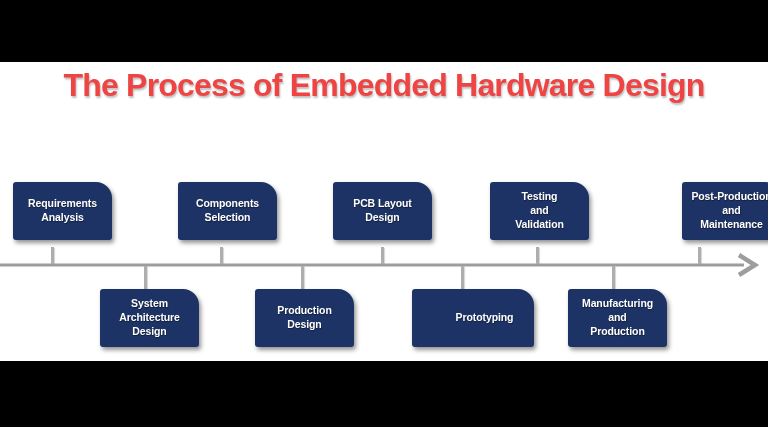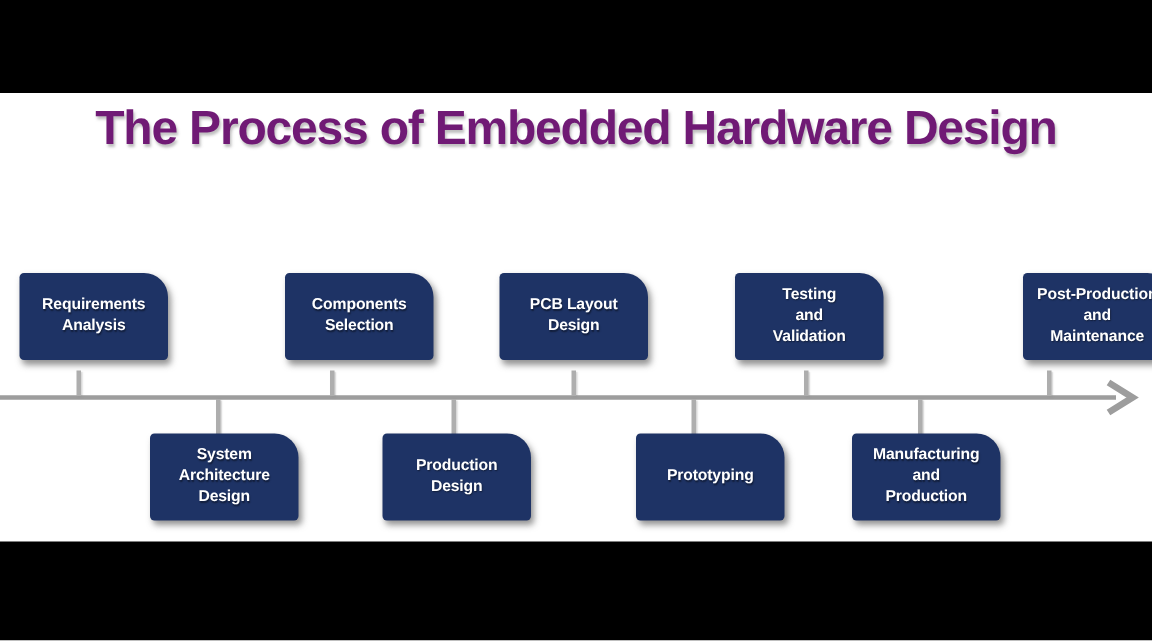--- a/index.html
+++ b/index.html
@@ -27,21 +27,21 @@
     position: absolute;
     top: 62px;
     left: 0;
     width: 768px;
     margin: 0;
     text-align: center;
     font-size: 32px;
     font-weight: bold;
     letter-spacing: -0.8px;
     line-height: 46px;
-    color: #701a75;
+    color: #ef4444;
     text-shadow: 1px 2px 2px rgba(110,110,110,0.45);
   }
 
   .timeline-svg {
     position: absolute;
     top: 252px;
     left: 0;
   }
 
   .tick {
@@ -72,23 +72,23 @@
     font-size: 10.5px;
     line-height: 1.32;
     letter-spacing: -0.1px;
   }
   .step-label {
     white-space: pre-line;
     text-shadow: 0.5px 1px 1px rgba(0,0,0,0.45);
   }
   .row-top    { top: 182px; }
   .row-bottom { top: 289px; }
-  .b1 { left: 13px; }  .b3 { left: 178px; margin-left: 12px; } .b5 { left: 333px; }
+  .b1 { left: 13px; }  .b3 { left: 178px; } .b5 { left: 333px; }
   .b7 { left: 490px; align-items: center; } .b9 { left: 682px; }
-  .b2 { left: 100px; text-align: center; } .b4 { left: 255px; } .b6 { left: 424px; } .b8 { left: 568px; text-align: center; }
+  .b2 { left: 100px; text-align: center; } .b4 { left: 255px; } .b6 { left: 412px; padding-left: 23px; } .b8 { left: 568px; text-align: center; }
 </style>
 </head>
 <body>
 
 <div class="letterbox letterbox-top"></div>
 
 <h1 class="title">The Process of Embedded Hardware Design</h1>
 
 <svg class="timeline-svg" width="768" height="26">
   <line x1="0" y1="13" x2="744" y2="13" stroke="#9d9d9d" stroke-width="3"></line>

